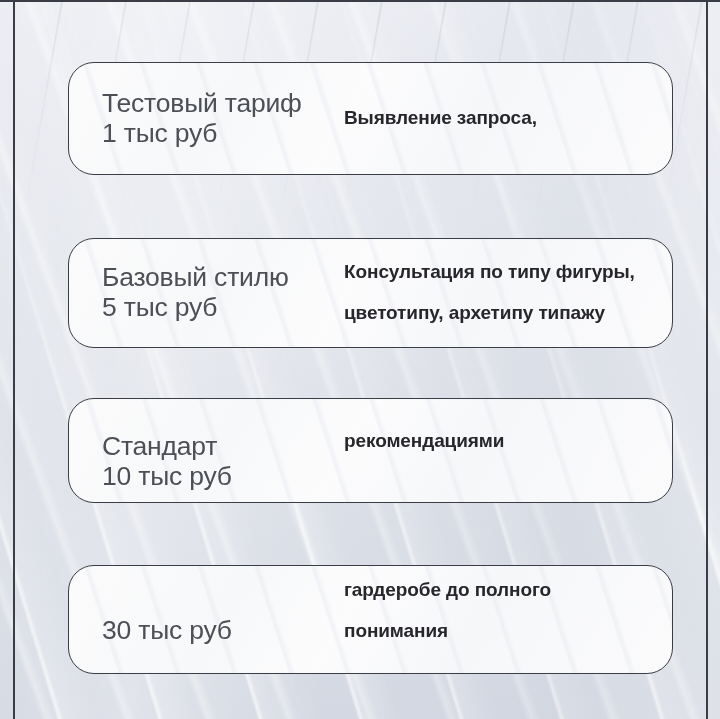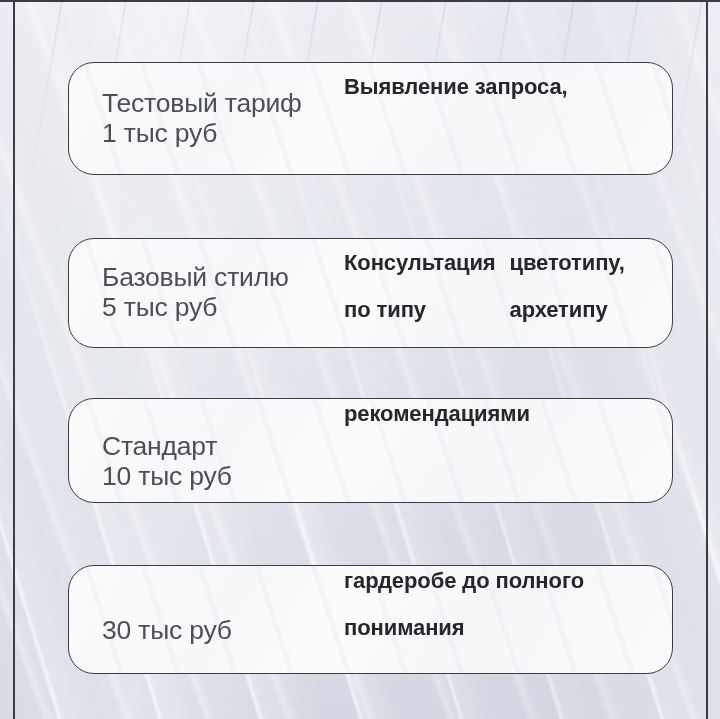--- a/index.html
+++ b/index.html
@@ -155,23 +155,24 @@
     letter-spacing: -0.2px;
     white-space: nowrap;
   }
 
   .card-desc {
     position: relative;
     z-index: 2;
     flex: 1 1 auto;
     padding-right: 14px;
     display: flex;
-    flex-direction: row;
+    flex-direction: column;
+    justify-content: center;
     color: #26262b;
-    font-size: 22px;
+    font-size: 19px;
     font-weight: 700;
     line-height: 2.15;
     letter-spacing: -0.1px;
   }
 
   .card-desc .dline { display: block; }
 
   
   .card.shift-title-down .card-title { transform: translateY(11px); }
   .card.shift-desc-up   .card-desc   { transform: translateY(-9px); }

